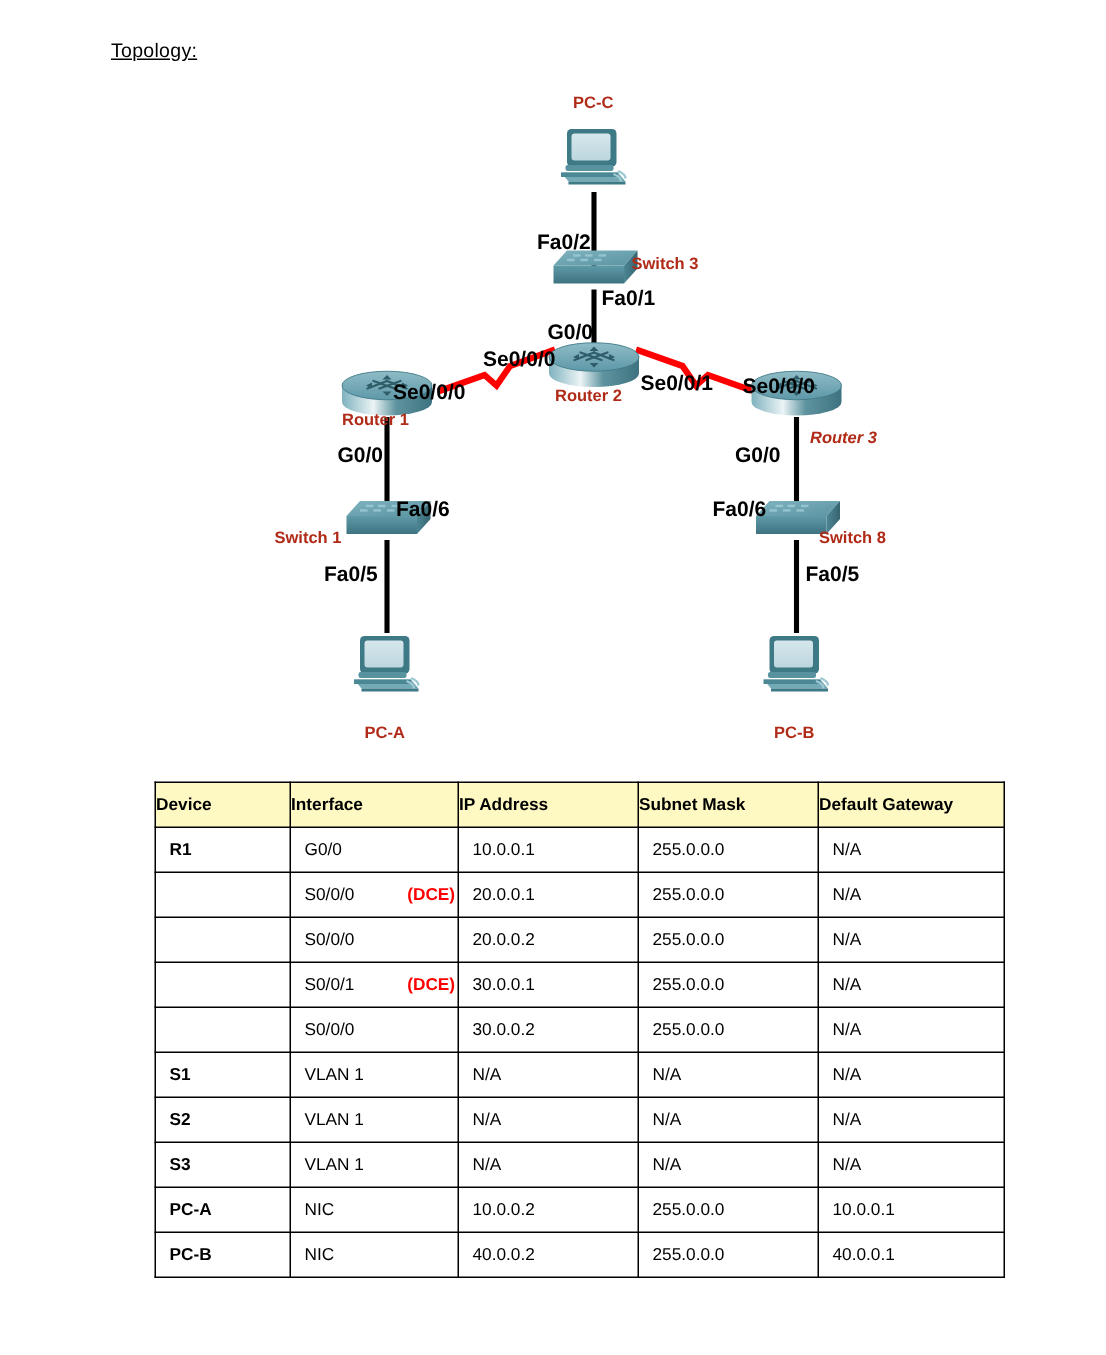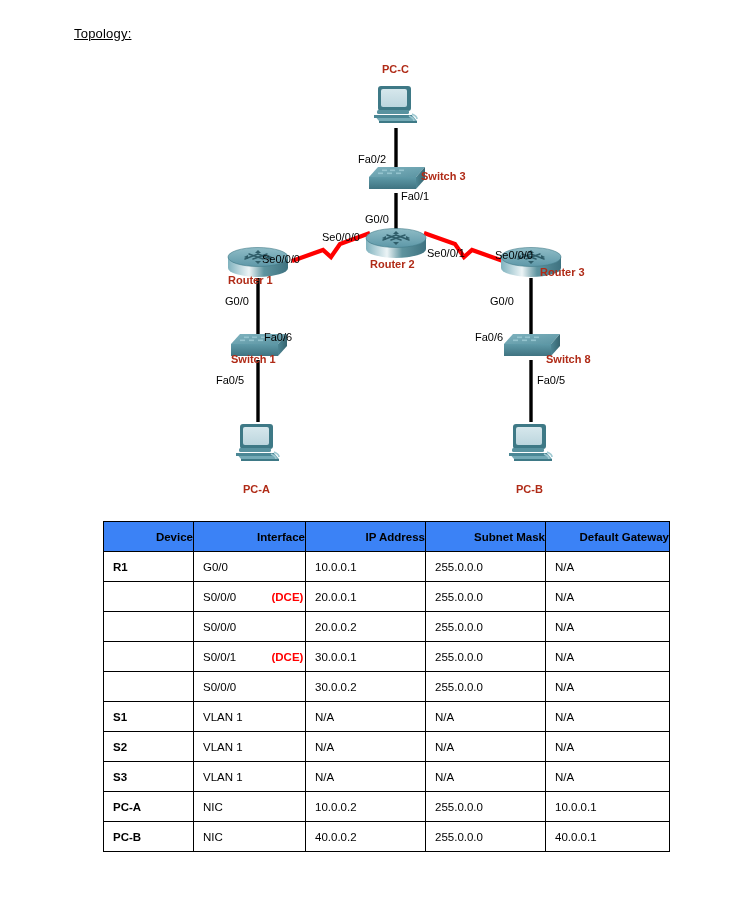--- a/index.html
+++ b/index.html
@@ -44,22 +44,22 @@
   
   .node-label {
     position: absolute;
     font-size: 11px;
     font-weight: bold;
     color: #B02B17;
     white-space: nowrap;
   }
   .iface-label {
     position: absolute;
-    font-size: 11px;
-    font-weight: normal;
+    font-size: 14px;
+    font-weight: bold;
     color: #000000;
     white-space: nowrap;
   }
 
   
   #addressing-table {
     position: absolute;
     left: 103px;
     top: 521px;
     border-collapse: collapse;
@@ -69,22 +69,22 @@
   #addressing-table th,
   #addressing-table td {
     border: 1px solid #000000;
     height: 29px;
     font-size: 11.5px;
     padding: 0 0 0 9px;
     text-align: left;
     vertical-align: middle;
   }
   #addressing-table th {
-    background: #3b82f6;
-    text-align: right;
+    background: #fef9c3;
+    text-align: left;
     font-weight: bold;
     font-size: 11.5px;
     padding: 0;
   }
   #addressing-table td.device-cell {
     font-weight: bold;
   }
   .dce {
     color: #FF0000;
     font-weight: bold;
@@ -200,22 +200,22 @@
     <use href="#sym-switch" x="228" y="281" width="62" height="30"></use>
     <use href="#sym-switch" x="501" y="281" width="62" height="30"></use>
     <use href="#sym-pc" x="234" y="372" width="48" height="42"></use>
     <use href="#sym-pc" x="507" y="372" width="48" height="42"></use>
   </svg>
 
   <div class="node-label" style="left:382px; top:13px;">PC-C</div>
   <div class="node-label" style="left:421px; top:120px;">Switch 3</div>
   <div class="node-label" style="left:370px; top:208px;">Router 2</div>
   <div class="node-label" style="left:188px; top:224px;padding-left:40px;">Router 1</div>
-  <div class="node-label" style="left:540px; top:216px;">Router 3</div>
-  <div class="node-label" style="left:183px; top:303px;margin-left:48px;">Switch 1</div>
+  <div class="node-label" style="left:540px; top:236px;font-style:italic;">Router 3</div>
+  <div class="node-label" style="left:183px; top:303px;">Switch 1</div>
   <div class="node-label" style="left:546px; top:303px;">Switch 8</div>
   <div class="node-label" style="left:243px; top:433px;">PC-A</div>
   <div class="node-label" style="left:516px; top:433px;">PC-B</div>
 
   <div class="iface-label" style="left:358px; top:103px;">Fa0/2</div>
   <div class="iface-label" style="left:401px; top:140px;">Fa0/1</div>
   <div class="iface-label" style="left:365px; top:163px;">G0/0</div>
   <div class="iface-label" style="left:322px; top:181px;">Se0/0/0</div>
   <div class="iface-label" style="left:427px; top:186px;margin-top:11px;">Se0/0/1</div>
   <div class="iface-label" style="left:262px; top:203px;">Se0/0/0</div>

